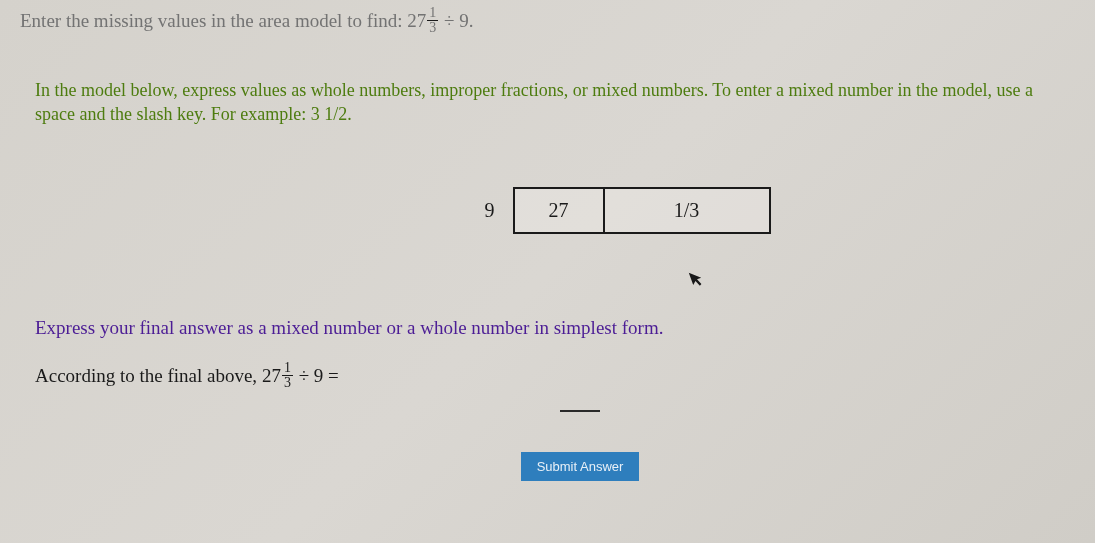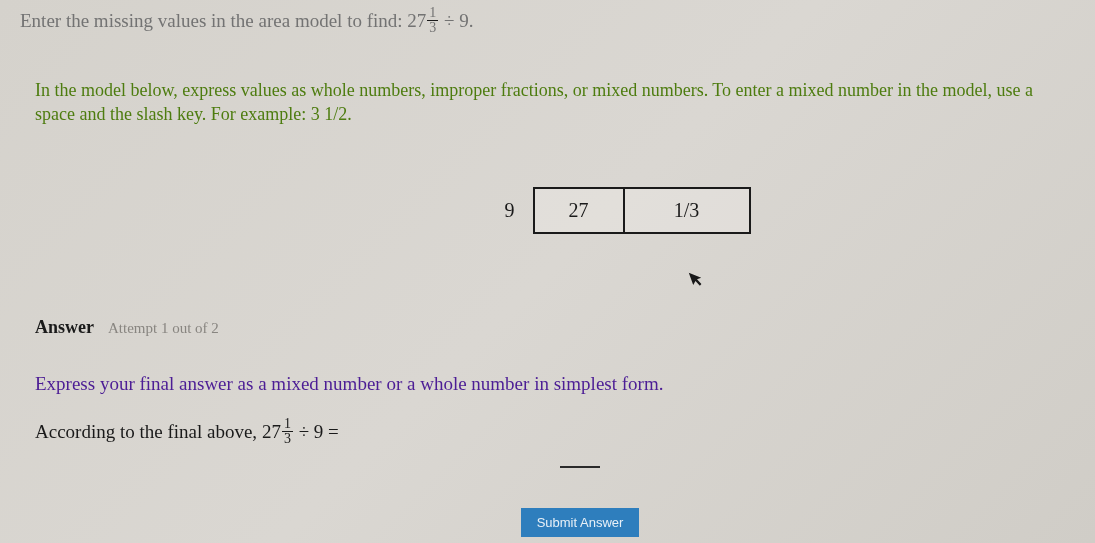--- a/index.html
+++ b/index.html
@@ -70,21 +70,21 @@
       text-align: center;
       font-size: 20px;
       color: #1a1a1a;
       background: rgba(245,243,238,0.3);
     }
     .area-cell.first {
       width: 90px;
       border-right: 2px solid #1a1a1a;
     }
     .area-cell.second {
-      width: 124px;
+      width: 164px;
     }
     .cursor-area {
       text-align: center;
       margin-left: 300px;
       margin-bottom: 28px;
       height: 20px;
     }
     .cursor-icon {
       display: inline-block;
       font-size: 18px;
@@ -158,24 +158,20 @@
 
 <div class="cursor-area">
   <span class="cursor-icon">
     <svg width="14" height="18" viewBox="0 0 14 18">
       <path d="M 1 1 L 1 14 L 4.5 11 L 7 17 L 9 16 L 6.5 10 L 11 10 Z" fill="#1a1a1a"></path>
     </svg>
   </span>
 </div>
 
 <div class="answer-section">
-  <div class="answer-row">
-    <span class="answer-label">Answer</span>
-    <span class="attempt-text">Attempt 1 out of 2</span>
-  </div>
   <div class="final-instruction">Express your final answer as a mixed number or a whole number in simplest form.</div>
   <div class="equation-line">
     <span>According to the final above, </span><span>27</span><span class="fraction"><span class="num">1</span><span class="den">3</span></span><span> ÷ </span><span>9</span><span> =</span>
   </div>
   <div class="bottom-row">
     <div class="answer-blank"></div>
     <button class="submit-btn">Submit Answer</button>
   </div>
 </div>
 

